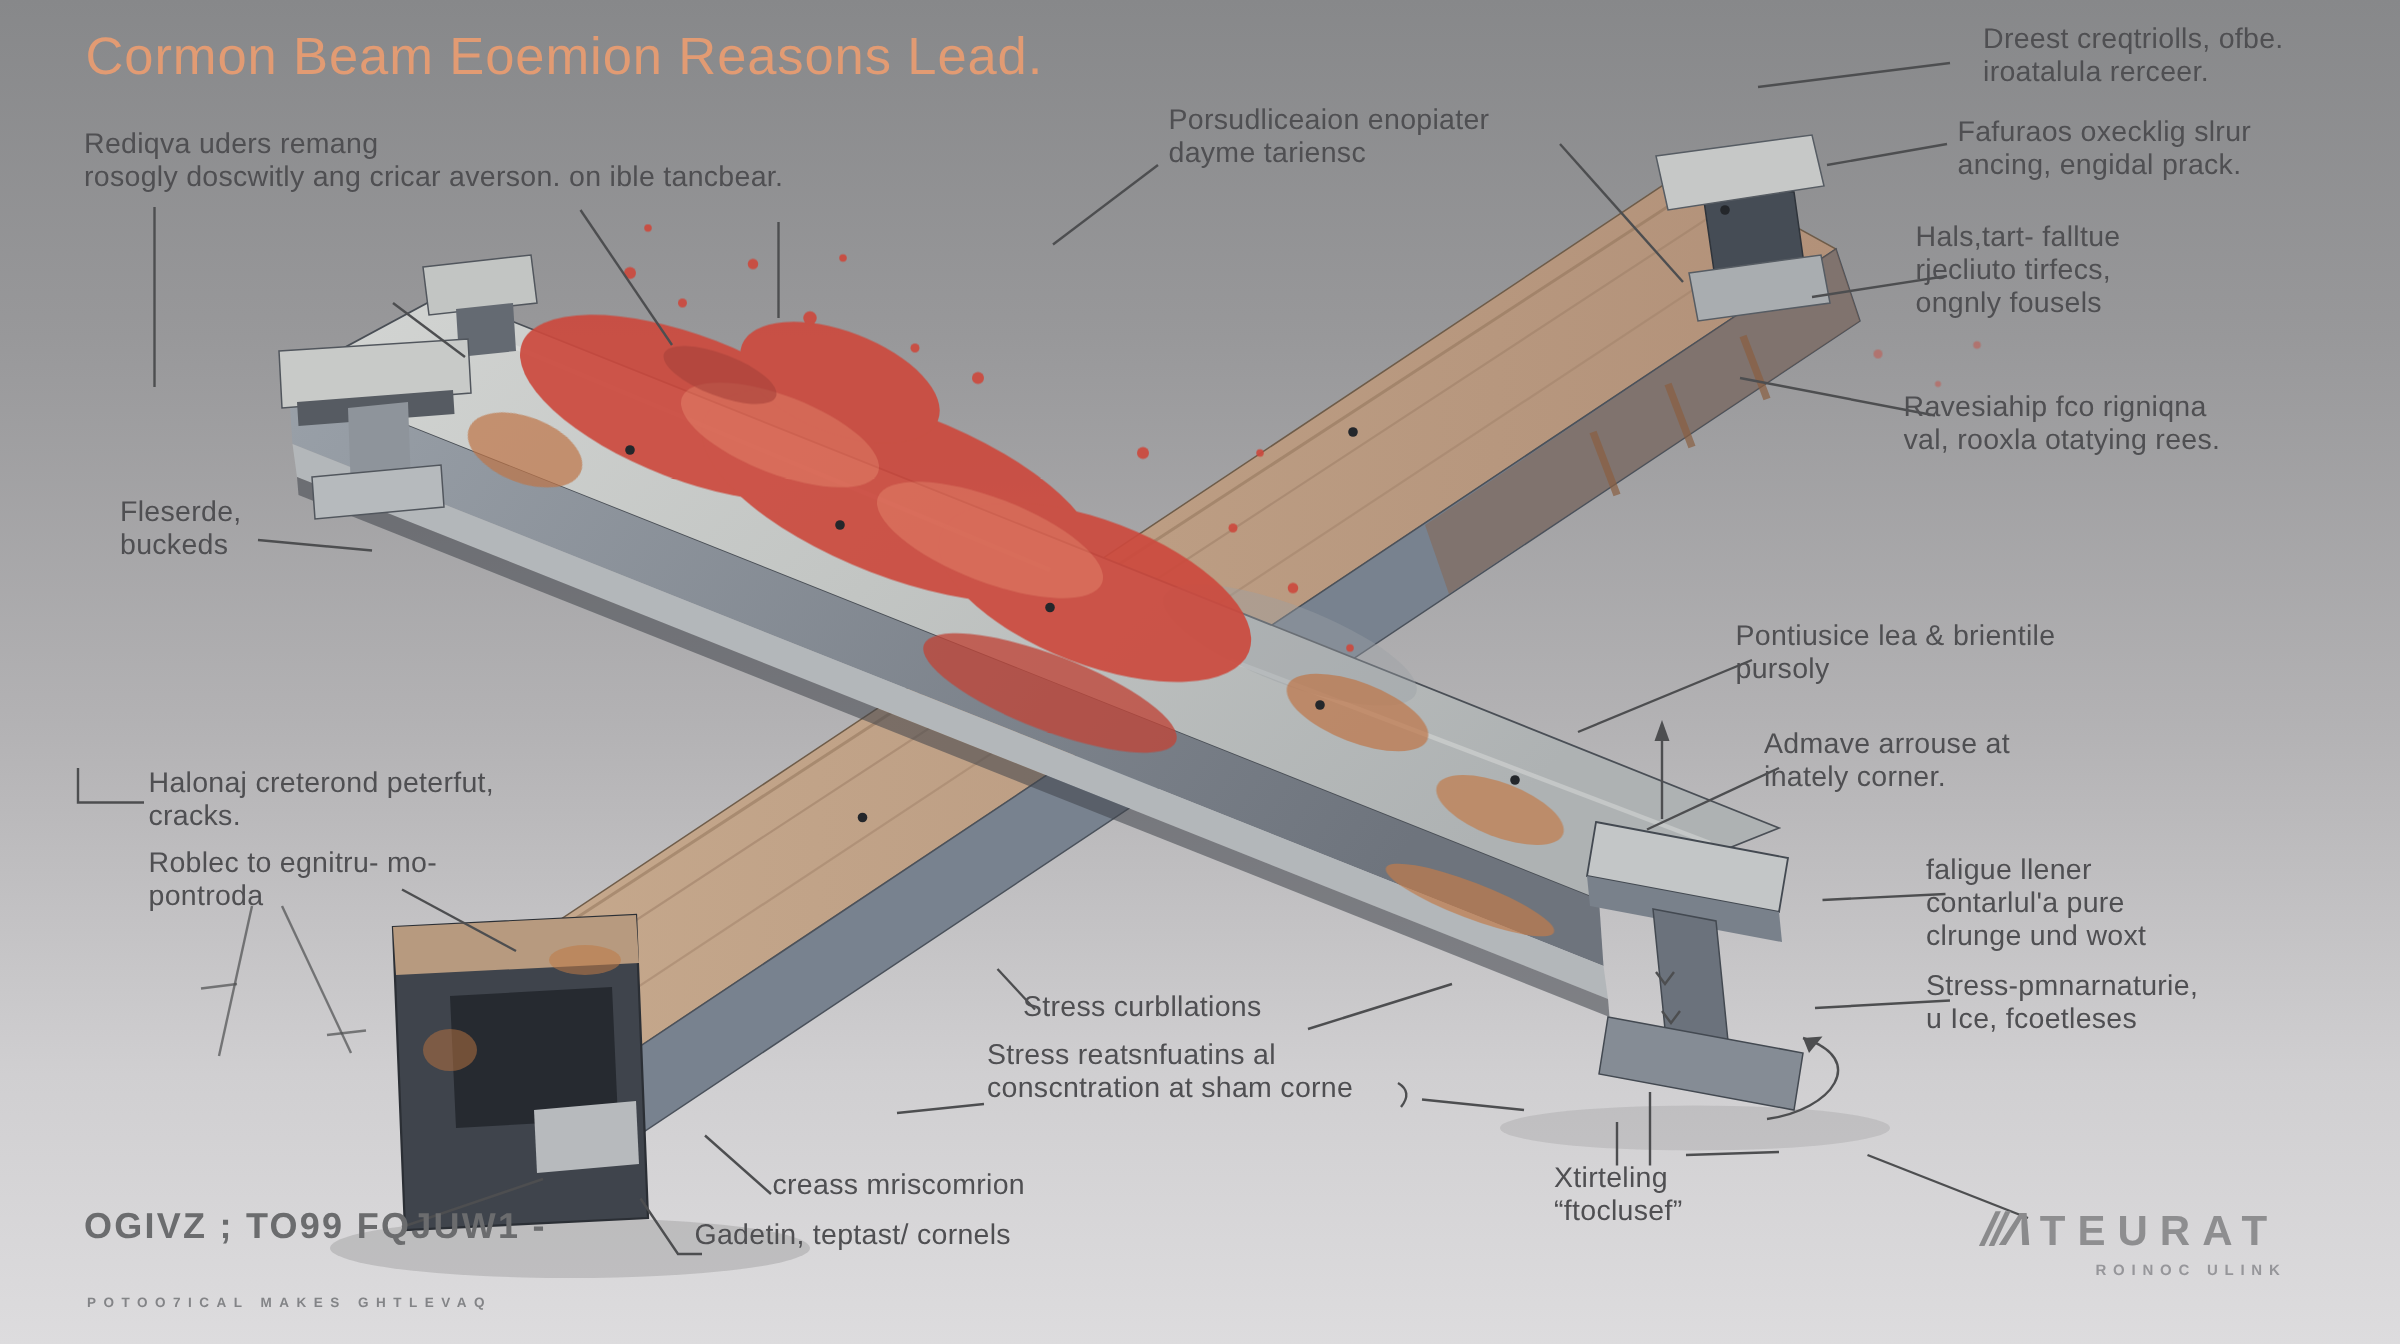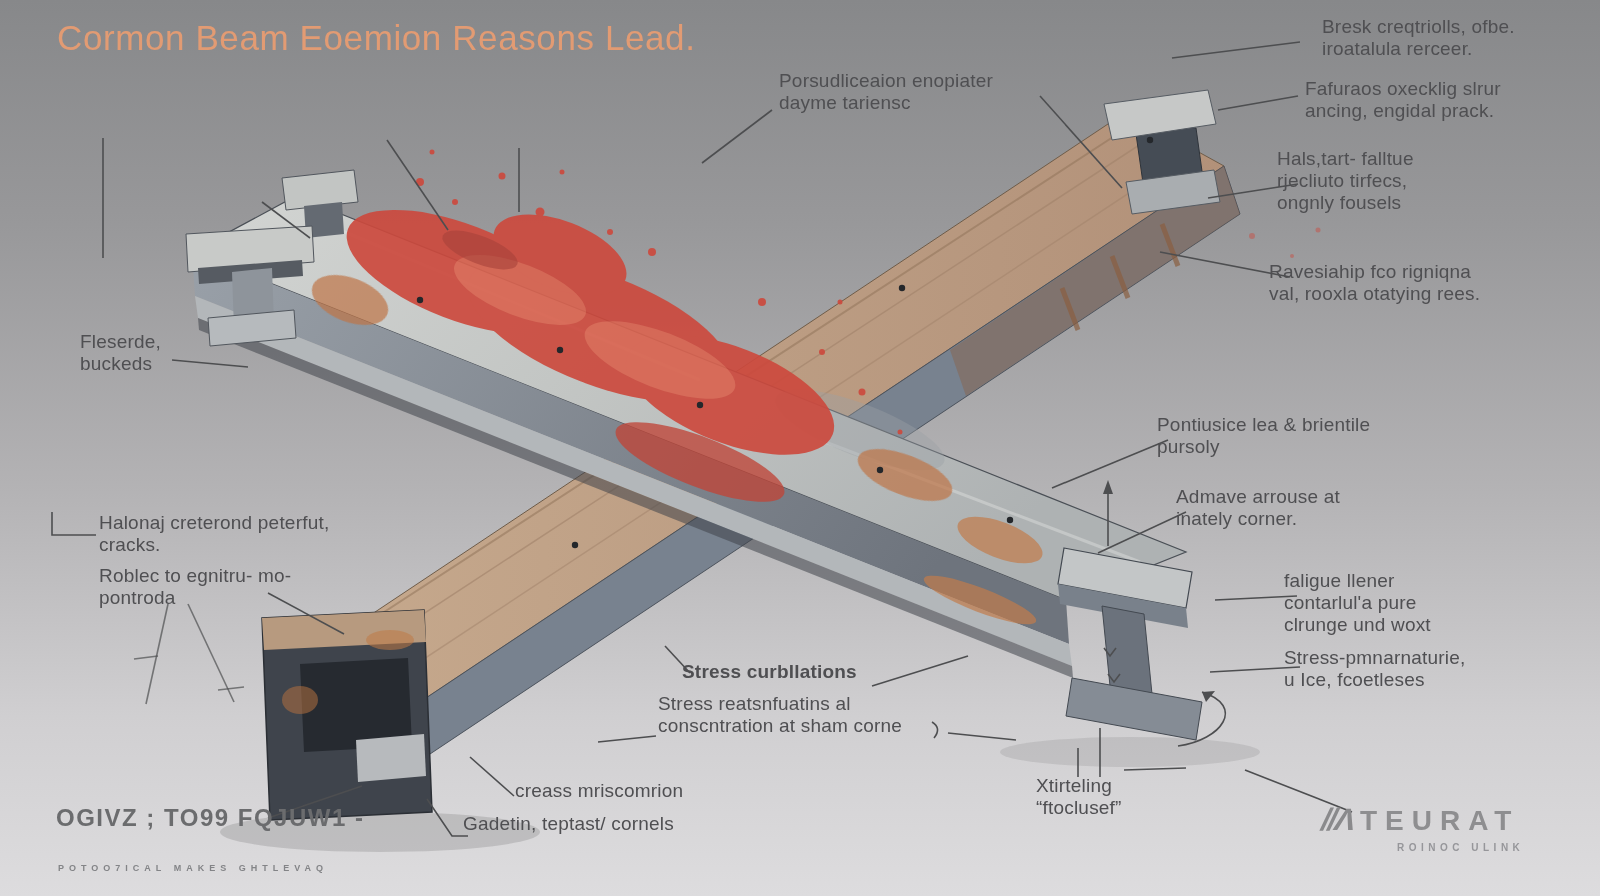--- a/index.html
+++ b/index.html
@@ -197,43 +197,45 @@
       <path d="M1108,674 l6,8 6,-8"></path>
       <g>
         <path d="M1178,746 C1222,740 1246,706 1202,692"></path>
         <polygon points="1202,692 1215,691 1206,702" fill="#4d4e50" stroke="none"></polygon>
       </g>
     </g>
   </svg>
 
   <div class="title">Cormon Beam Eoemion Reasons Lead.</div>
 
+  <div class="lbl" style="left:56px;top:86px;">Rediqva uders remang
+rosogly doscwitly ang cricar averson. on ible tancbear.</div>
   <div class="lbl" style="left:80px;top:331px;">Fleserde,
 buckeds</div>
   <div class="lbl" style="left:779px;top:60px;margin-top:10px;">Porsudliceaion enopiater
 dayme tariensc</div>
-  <div class="lbl" style="left:1322px;top:16px;">Bresk creqtriolls, ofbe.
+  <div class="lbl" style="left:1322px;top:16px;">Dreest creqtriolls, ofbe.
 iroatalula rerceer.</div>
   <div class="lbl" style="left:1305px;top:78px;">Fafuraos oxecklig slrur
 ancing, engidal prack.</div>
   <div class="lbl" style="left:1277px;top:148px;">Hals,tart- falltue
 rjecliuto tirfecs,
 ongnly fousels</div>
   <div class="lbl" style="left:1269px;top:261px;">Ravesiahip fco rigniqna
 val, rooxla otatying rees.</div>
   <div class="lbl" style="left:1157px;top:414px;">Pontiusice lea &amp; brientile
 pursoly</div>
   <div class="lbl" style="left:1176px;top:486px;">Admave arrouse at
 inately corner.</div>
   <div class="lbl" style="left:1284px;top:570px;">faligue llener
 contarlul'a pure
 clrunge und woxt</div>
   <div class="lbl" style="left:1284px;top:647px;">Stress-pmnarnaturie,
 u Ice, fcoetleses</div>
-  <div class="lbl" style="left:682px;top:661px;font-weight:bold;">Stress curbllations</div>
+  <div class="lbl" style="left:682px;top:661px;">Stress curbllations</div>
   <div class="lbl" style="left:658px;top:693px;">Stress reatsnfuatins al
 conscntration at sham corne</div>
   <div class="lbl" style="left:515px;top:780px;">creass mriscomrion</div>
   <div class="lbl" style="left:463px;top:813px;">Gadetin, teptast/ cornels</div>
   <div class="lbl" style="left:99px;top:512px;">Halonaj creterond peterfut,
 cracks.</div>
   <div class="lbl" style="left:99px;top:565px;">Roblec to egnitru- mo-
 pontroda</div>
   <div class="lbl" style="left:1036px;top:775px;">Xtirteling
 “ftoclusef”</div>

